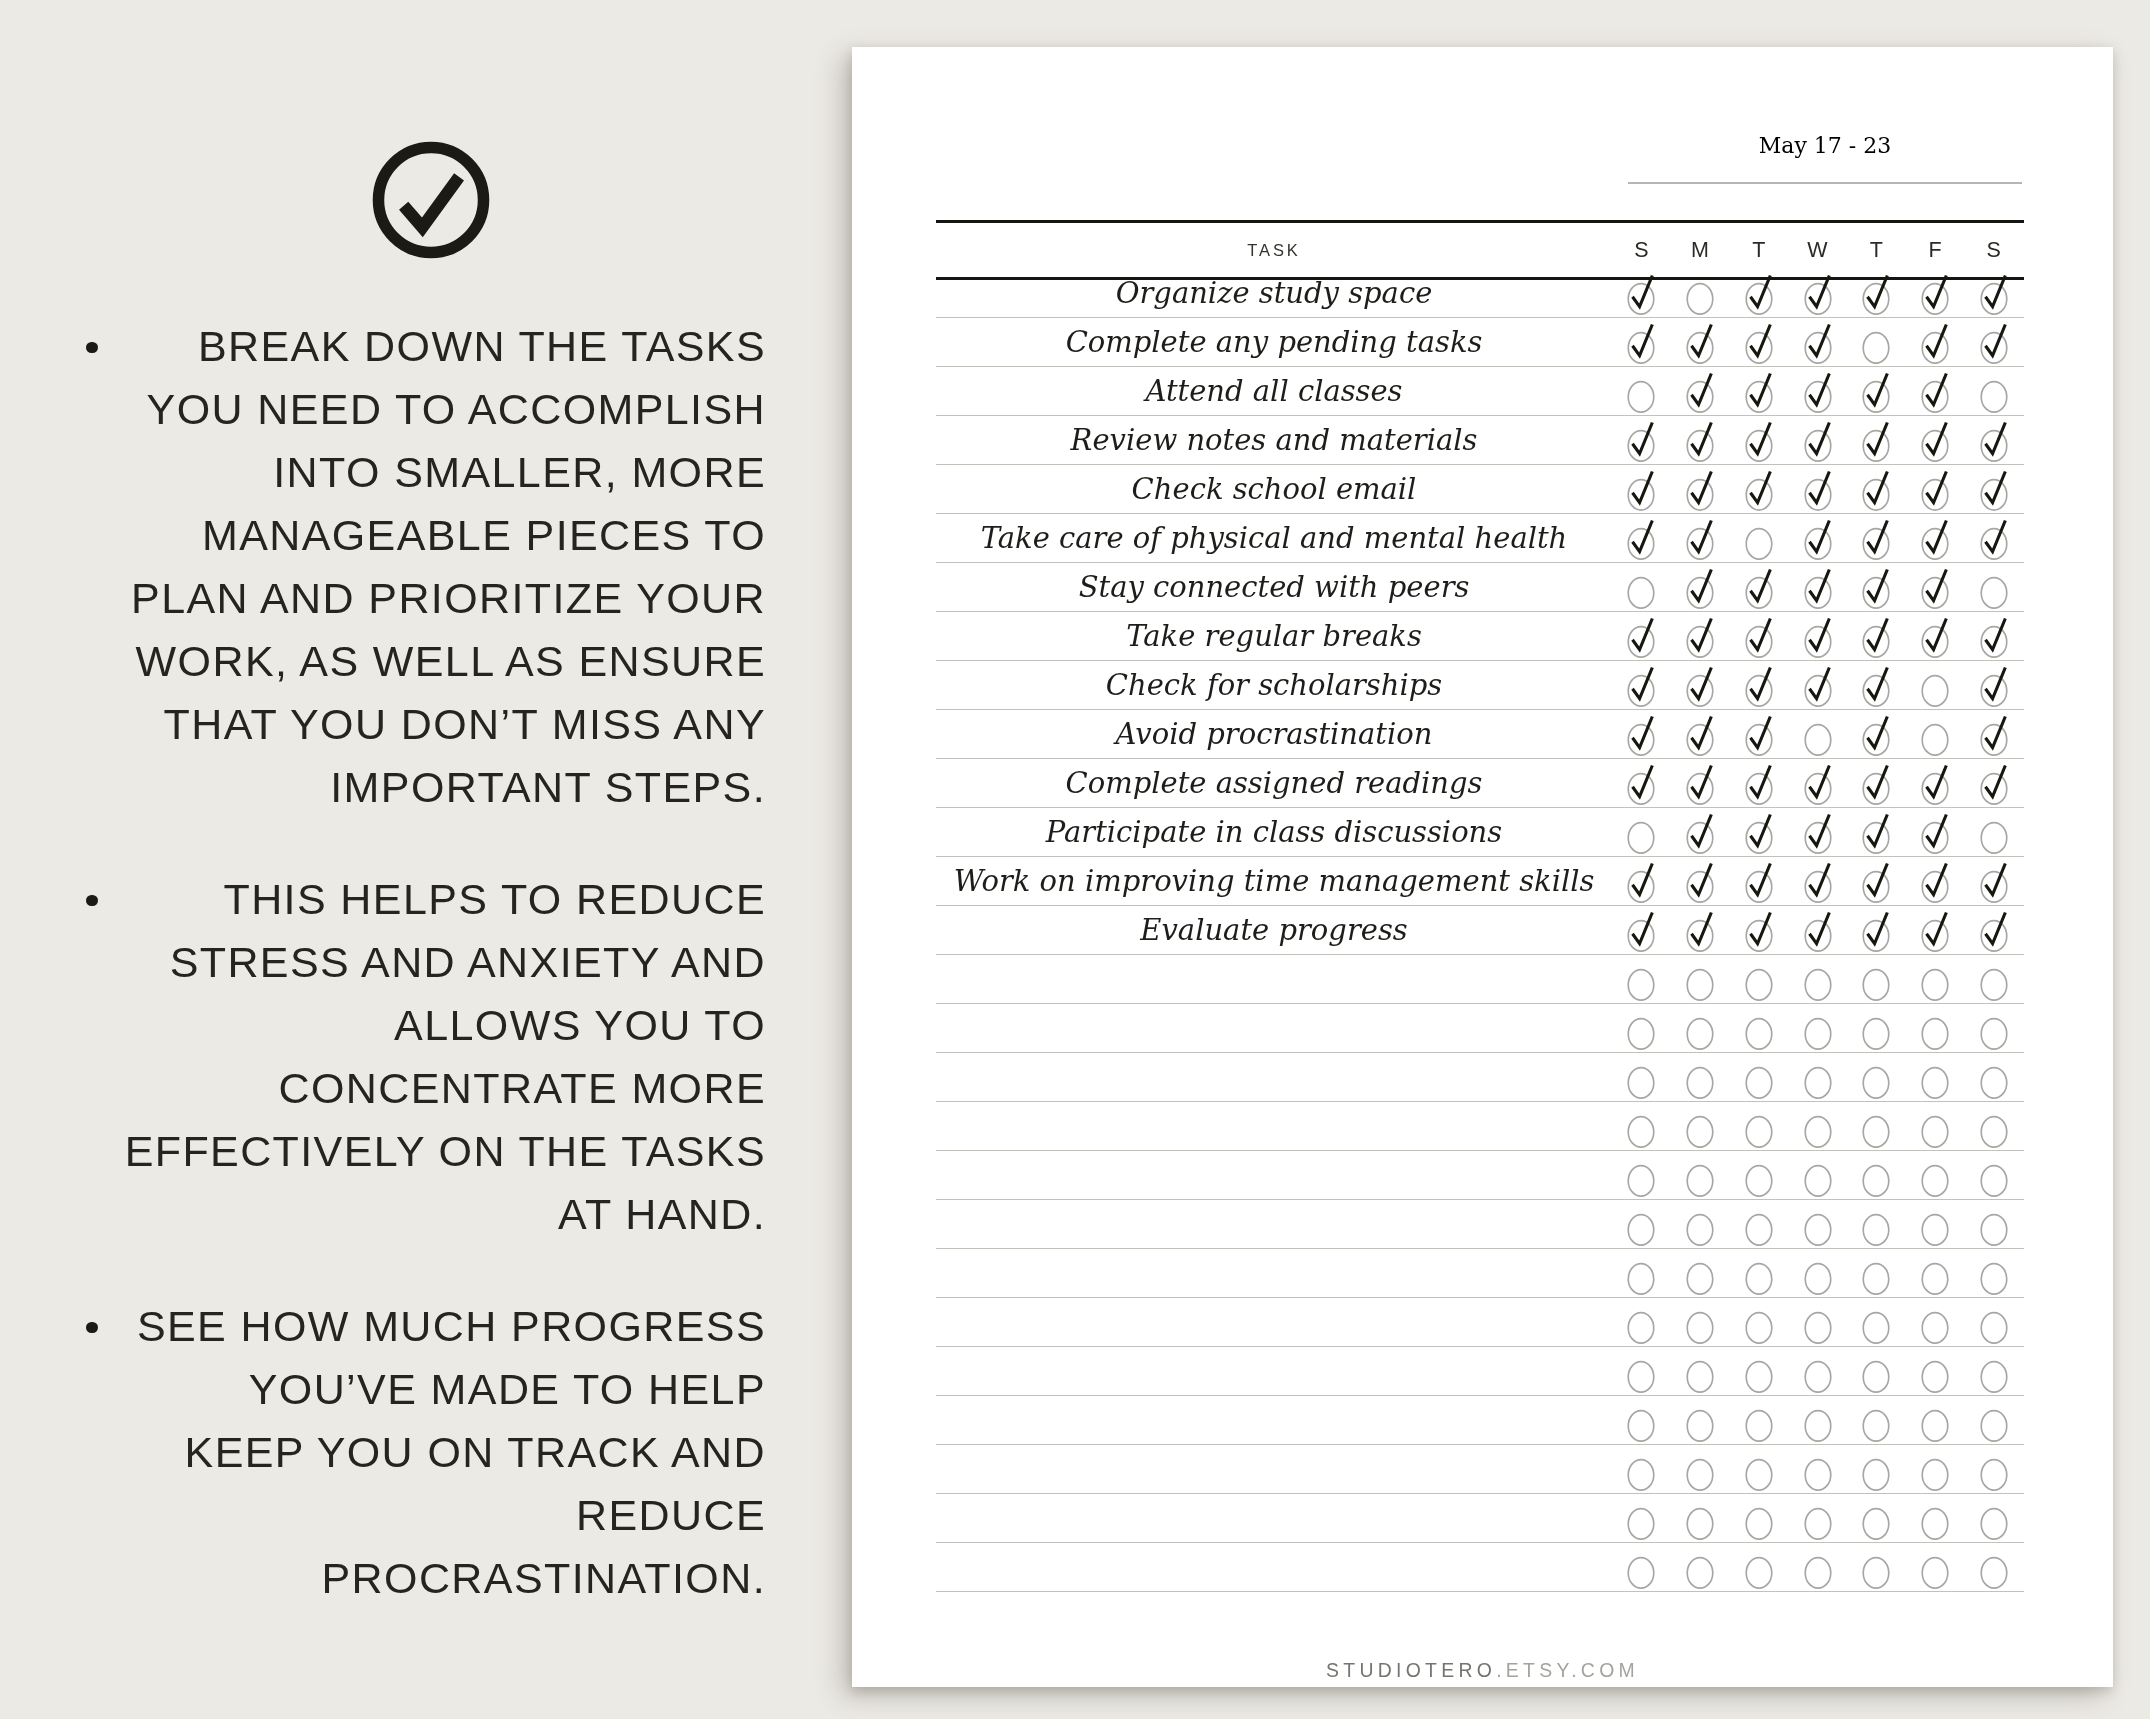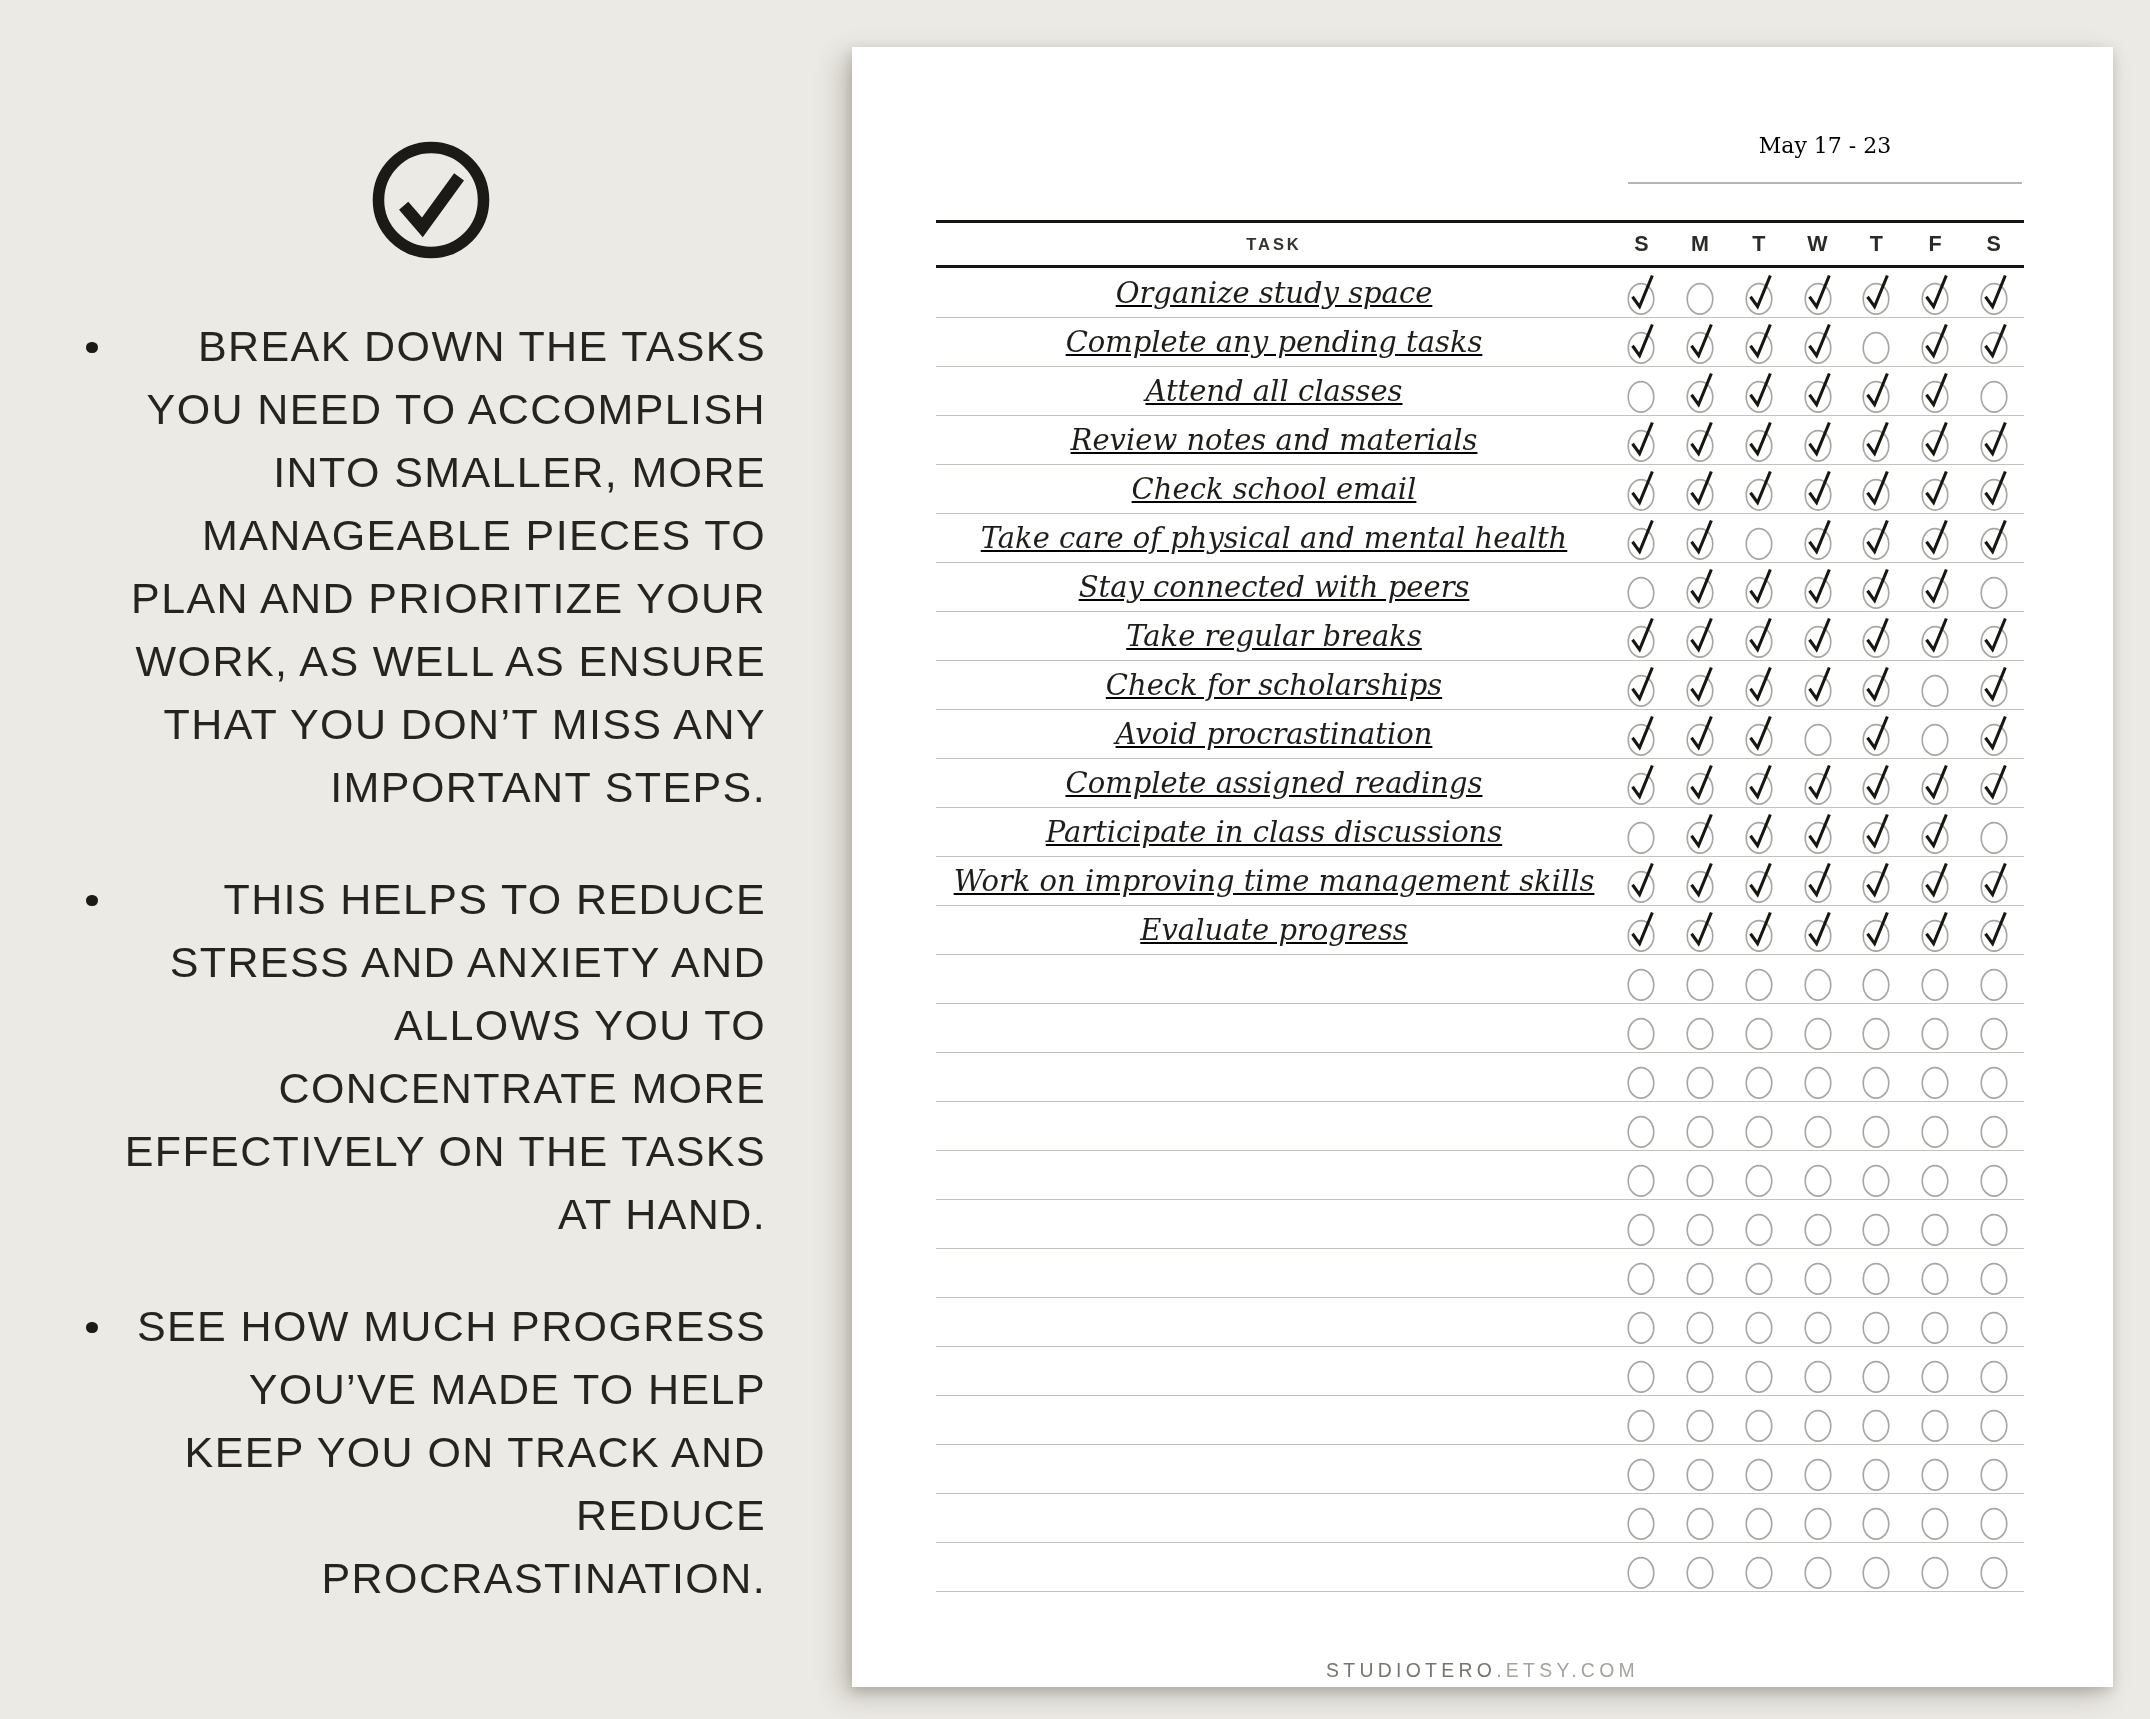--- a/index.html
+++ b/index.html
@@ -29,28 +29,28 @@
     position:absolute;left:84px;top:93px;
     font-size:37px;letter-spacing:8px;color:#1d1c19;white-space:nowrap;
   }
   .date-field{
     position:absolute;left:776px;top:63px;width:394px;height:72px;
     border-bottom:2.2px solid #b7b5b0;text-align:center;
     font-family:"DejaVu Serif",serif;
     font-size:22px;color:#000000;line-height:72px;
   }
   .thead{
-    position:absolute;left:84px;top:173px;width:1088px;height:48px;
+    position:absolute;left:84px;top:173px;width:1088px;height:60px;
     box-sizing:border-box;border-top:3.6px solid #171512;border-bottom:3.6px solid #171512;
-    display:flex;align-items:center;font-weight:bold;
+    display:flex;align-items:center;
   }
   .th-task{width:676px;text-align:center;font-size:16.5px;letter-spacing:2.9px;color:#35332e;}
   .th-days{display:flex;width:411px;}
   .th-days span{width:59px;text-align:center;font-size:21.5px;color:#2b2a26;}
-  .rows{position:absolute;left:84px;top:222px;width:1088px;text-decoration:underline;}
+  .rows{position:absolute;left:84px;top:222px;width:1088px;}
   .row{
     display:flex;align-items:center;height:49px;box-sizing:border-box;
     border-bottom:1.4px solid #c3c1bc;
   }
   .row .task{
     width:676px;text-align:center;white-space:nowrap;
     font-family:"DejaVu Serif",serif;font-style:italic;
     font-size:29px;color:#1e1d19;
   }
   .row .days{display:flex;width:411px;}

